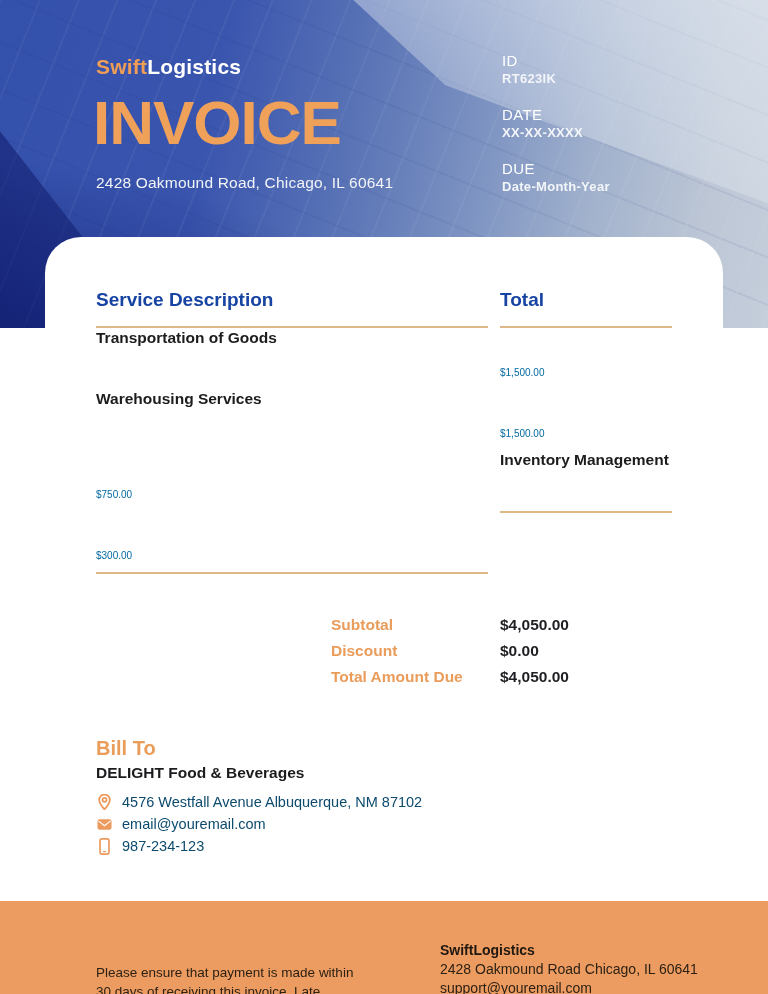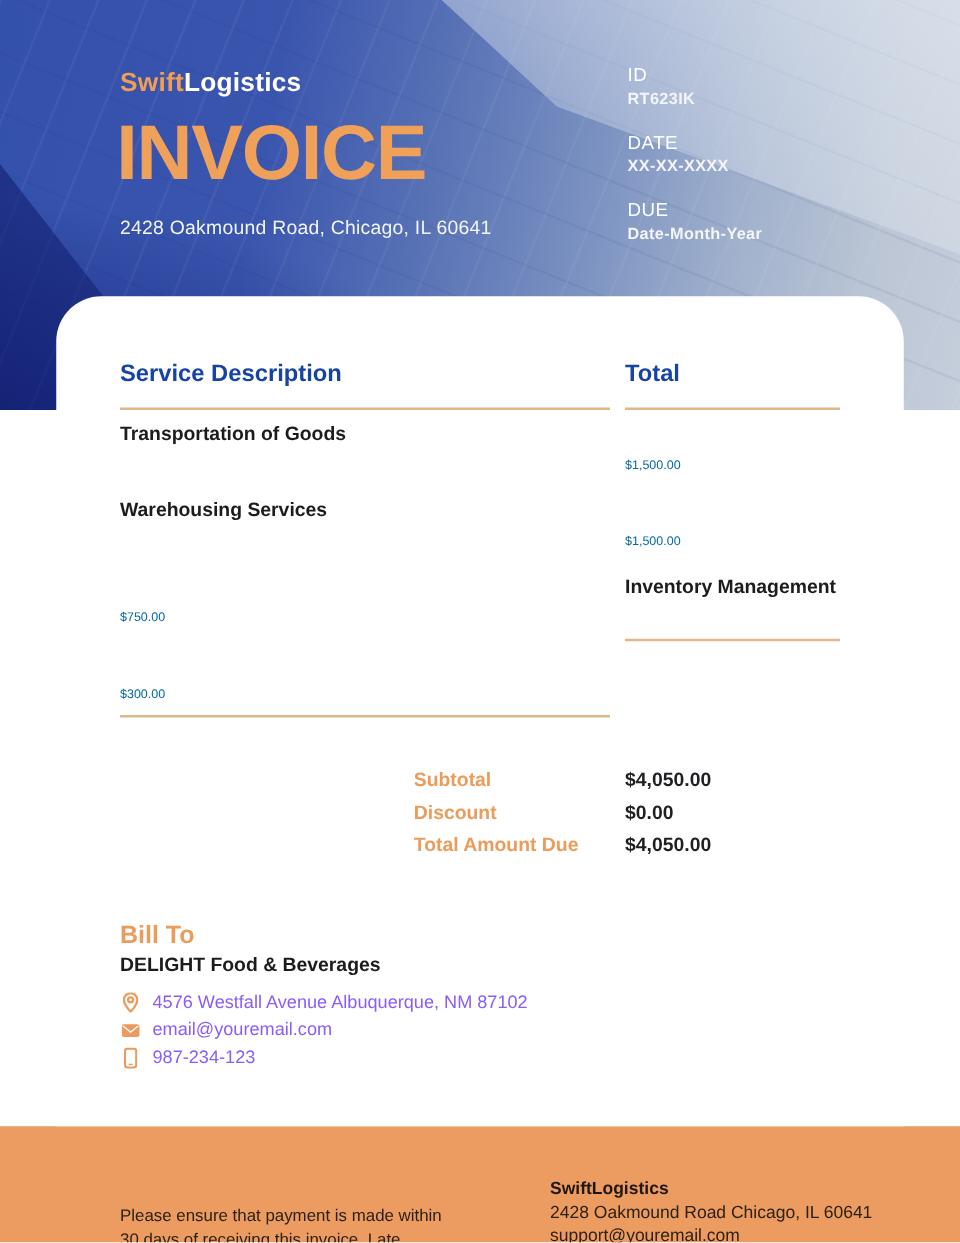--- a/index.html
+++ b/index.html
@@ -39,36 +39,36 @@
   .meta-label { font-size:15px; font-weight:400; letter-spacing:.4px; line-height:18px; }
   .meta-value { font-size:13px; font-weight:700; letter-spacing:.3px; line-height:17px; color:#f3f5f9; }
 
   
   .card { position:relative; z-index:3; width:678px; margin:-91px auto 0; background:#ffffff;
     border-radius:36px 36px 0 0; padding:52px 51px 44px; flex:0 0 auto; }
 
   .svc-table { display:grid; grid-template-columns:1fr 172px; column-gap:12px; }
   .svc-head { font-size:19px; font-weight:700; color:#1744a3; padding-bottom:15px; }
   .rule { border-bottom:2px solid #deb888; height:0; }
-  .cell-desc { font-size:15.5px; font-weight:700; color:#1c1c1e; padding:11px 0; }
+  .cell-desc { font-size:15.5px; font-weight:700; color:#1c1c1e; padding:1px 0; }
   .cell-total { font-size:10px; color:#0369a1; padding:11px 0;margin-top:28px; }
 
   .totals { display:grid; grid-template-columns:235px 1fr 172px; margin-top:38px; }
   .totals .spacer { }
   .tot-label { font-size:15.5px; font-weight:700; color:#ea9c5a; padding:4px 0; }
   .tot-value { font-size:15.5px; color:#1f1f23; padding:4px 0;font-weight:bold; }
 
   
   .bill-to { margin-top:46px; }
   .bill-heading { font-size:20px; font-weight:700; color:#ea9c5a; line-height:24px; }
   .bill-company { margin-top:3px; font-size:15.5px; font-weight:700; color:#1c1c1e; line-height:20px; }
   .contact-list { margin-top:8px; }
   .contact-row { display:flex; align-items:center; height:22px; }
   .contact-icon { width:17px; display:flex; justify-content:center; flex:0 0 17px; }
-  .contact-text { margin-left:9px; font-size:14.5px; color:#8b5cf6; }
+  .contact-text { margin-left:9px; font-size:14.5px; color:#0c4a6e; }
 
   
   .footer { position:relative; margin-top:auto; height:180px; flex:0 0 auto; background:#ec9c60; color:#2d2115; }
   .footer-note { position:absolute; left:96px; top:62px; width:265px; font-size:13.5px; line-height:19.3px; color:#2d2115; }
   .footer-right { position:absolute; left:440px; top:40px; }
   .footer-company { font-size:14px; font-weight:700; line-height:19px; color:#1f1710; }
   .footer-line { font-size:14px; line-height:18.7px; color:#2d2115; }
   .social-row { display:flex; gap:9px; margin-top:10px; }
   .social-circle { width:21px; height:21px; border-radius:50%; background:#ffffff; color:#ec9c60;
     display:flex; align-items:center; justify-content:center; font-size:10px; font-weight:700; cursor:pointer; }

